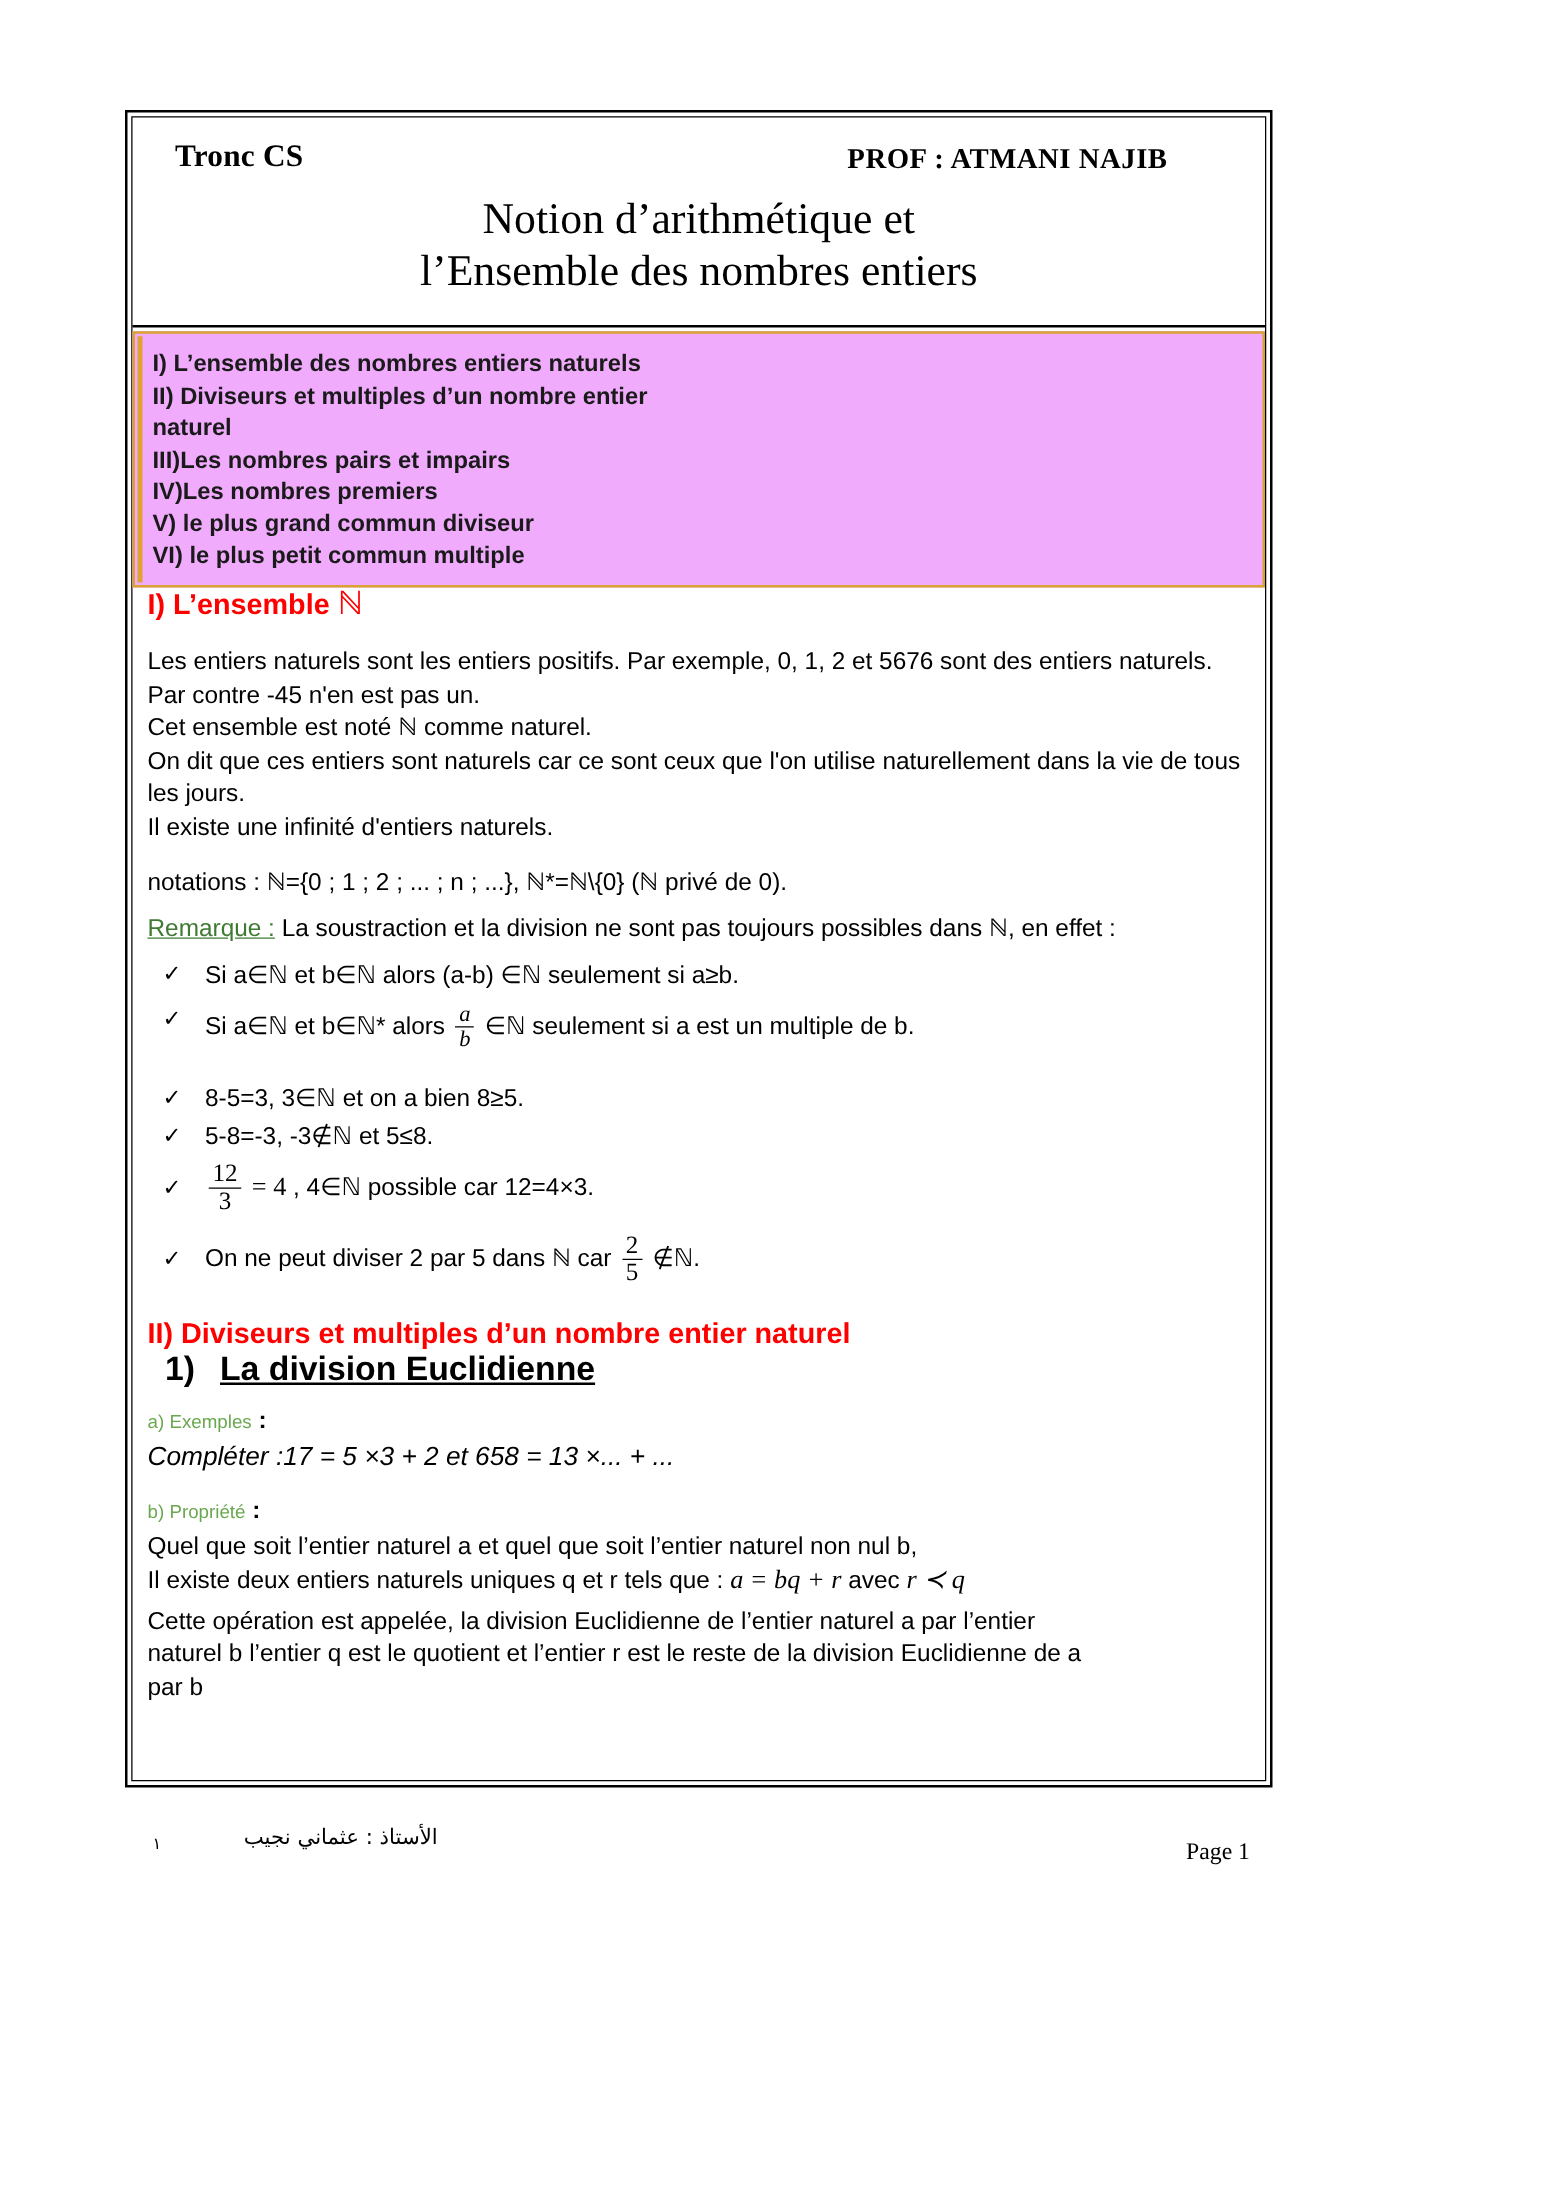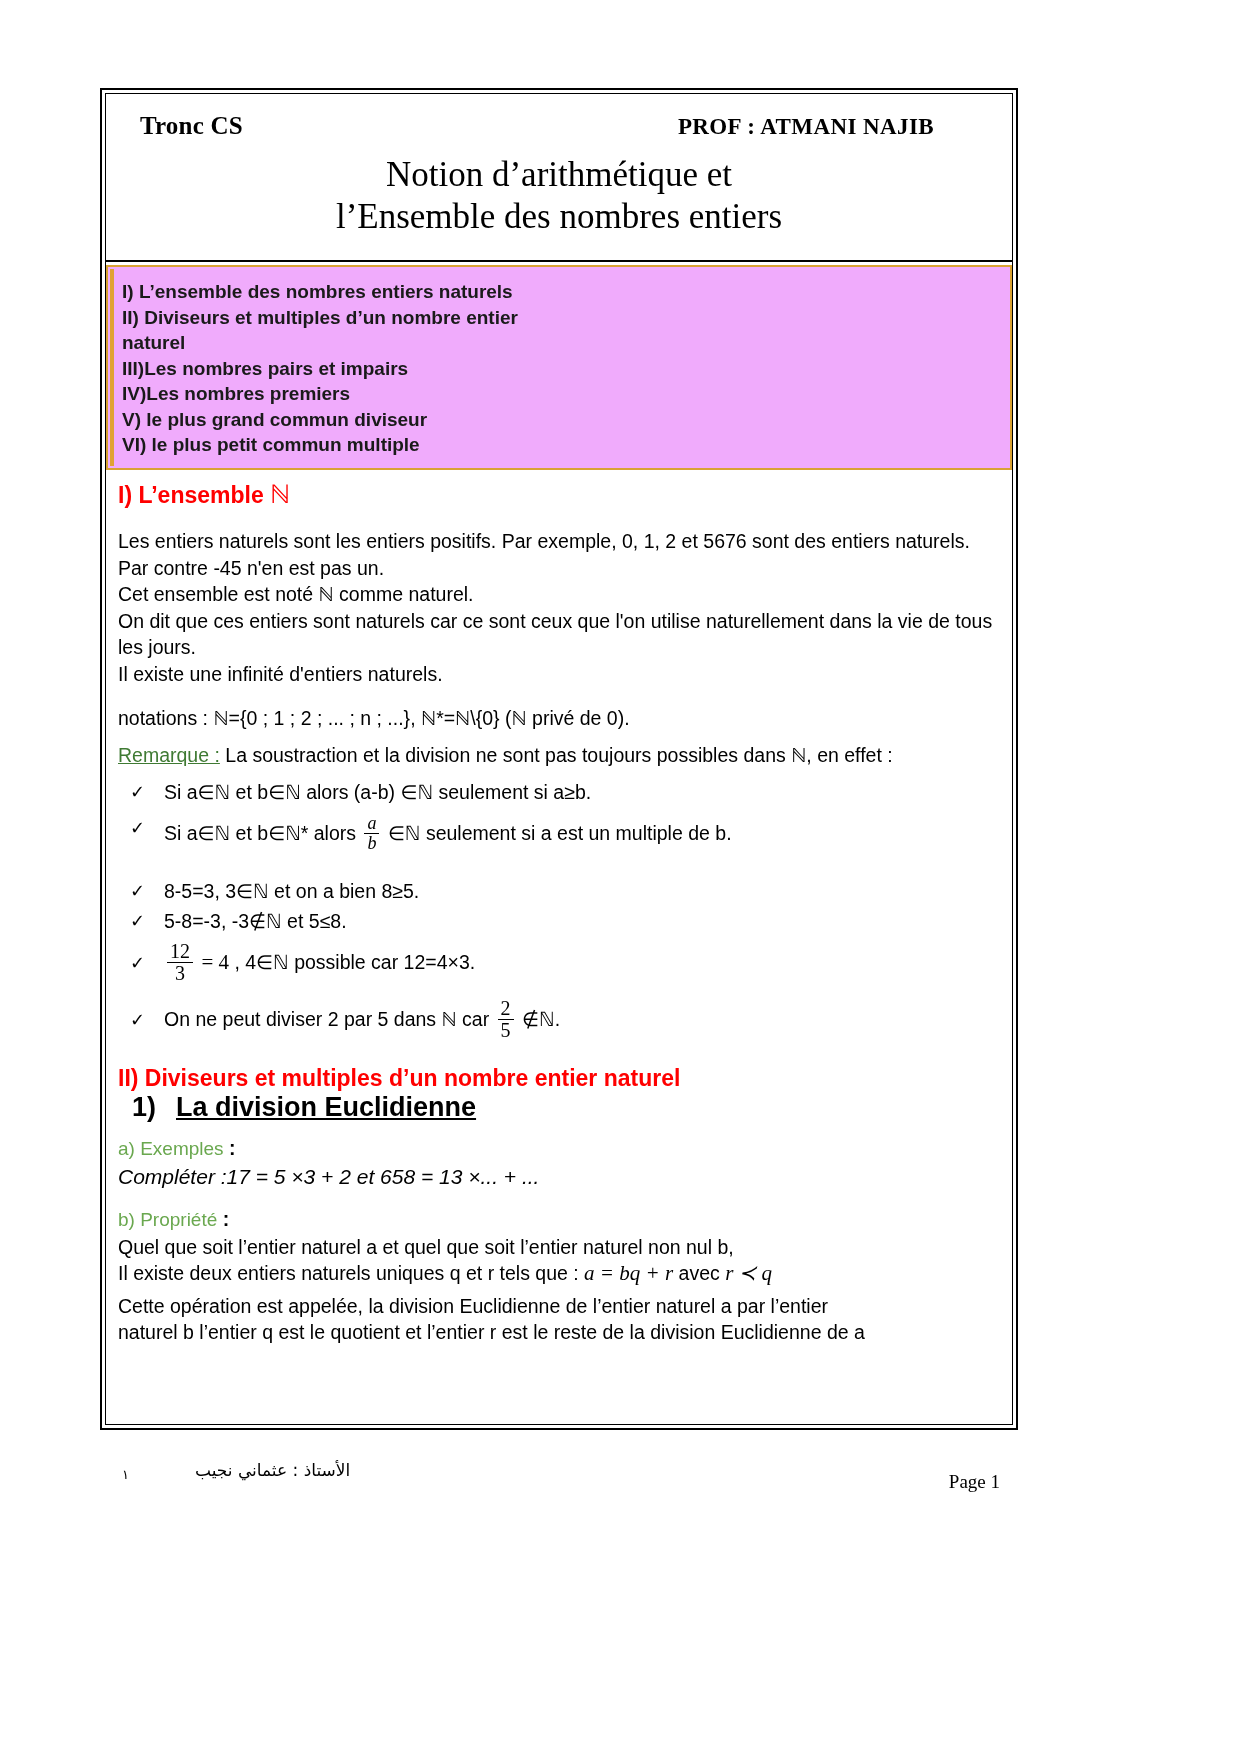--- a/index.html
+++ b/index.html
@@ -105,21 +105,21 @@
     font-size: 19px;
     line-height: 25.5px;
     color: #1a1a1a;
     white-space: pre;
   }
 
   
   .content {
     position: absolute;
     left: 118px;
-    top: 480px;
+    top: 468px;
     width: 885px;
   }
 
   h2.sec-red {
     font-family: "Liberation Sans", sans-serif;
     color: #ff0000;
     font-weight: bold;
     font-size: 23px;
     margin: 0;
     padding: 0;
@@ -145,21 +145,21 @@
 
   .green-ul {
     color: #3f7a33;
     text-decoration: underline;
     font-family: "Liberation Sans", sans-serif;
     font-size: 19.5px;
   }
   .green-plain {
     color: #6aa84f;
     font-family: "Liberation Sans", sans-serif;
-    font-size: 19px;
+    font-size: 15px;
   }
 
   ul.checks {
     list-style: none;
     margin: 0;
     padding: 0;
   }
   ul.checks > li {
     position: relative;
     padding-left: 46px;
@@ -379,20 +379,21 @@
       <span>Il existe deux entiers naturels uniques  q  et  r  tels que  :</span>
       <span class="math-italic">a = bq + r</span>
       <span>avec</span>
       <span class="math-italic">r ≺ q</span>
     </p>
 
     <div class="spacer-6"></div>
 
     <p class="body indent-sm">Cette opération est appelée, la division Euclidienne de l’entier naturel  a   par l’entier</p>
     <p class="body indent-sm">naturel  b  l’entier  q  est le quotient et l’entier  r  est le reste de la division Euclidienne de a</p>
+    <p class="body indent-sm">par b</p>
 
   </div>
 
   <div class="footer">
     <div class="footer-num">١</div>
     <div class="footer-ar">الأستاذ : عثماني نجيب</div>
     <div class="footer-page">Page 1</div>
   </div>
 
 </div>

